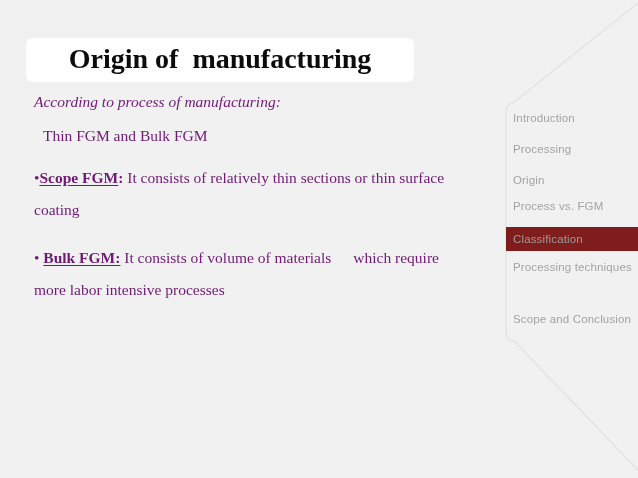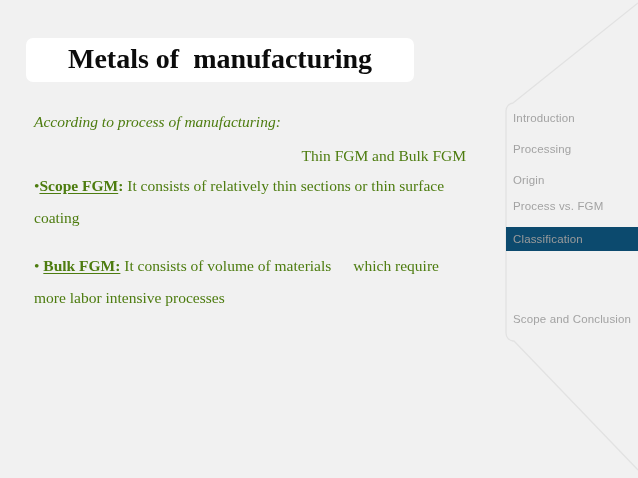--- a/index.html
+++ b/index.html
@@ -53,38 +53,37 @@
     line-height: 30px;
     color: #0c0c0c;
     white-space: pre;
     letter-spacing: 0px;
   }
 
   
   #body-content {
     position: absolute;
     left: 34px;
-    top: 112px;
+    top: 92px;
     width: 432px;
-    color: #4d7c0f;
+    color: #701a75;
     font-size: 15.5px;
     line-height: 19px;
   }
   .para {
     margin: 0 0 18px 0;
     white-space: pre-wrap;
   }
   .para.lead {
     font-style: italic;
     margin-bottom: 15px;
   }
   .para.sub {
     padding-left: 9px;
-    margin-bottom: 5px;
-    text-align: right;
+    margin-bottom: 17px;
   }
   .para.item {
     margin-bottom: 16px;
     line-height: 32px;
   }
   .bullet {
     font-size: 15.5px;
   }
   .term {
     font-weight: bold;
@@ -116,35 +115,35 @@
     align-items: center;
     box-sizing: border-box;
     padding-left: 7px;
     font-family: "Liberation Sans", "DejaVu Sans", sans-serif;
     font-size: 11.5px;
     color: #a3a3a3;
     white-space: nowrap;
     letter-spacing: 0.15px;
   }
   .nav-item.active {
-    background: #0c4a6e;
+    background: #7f1d1d;
     color: #9b9b9b;
   }
 </style>
 </head>
 <body>
 
 <div id="slide">
 
   <svg class="deco-svg" viewBox="0 0 638 478" xmlns="http://www.w3.org/2000/svg">
     <path d="M 638 3 L 513 103 A 8 8 0 0 0 506 111 L 506 333 A 8 8 0 0 0 513 341 L 514 341 L 638 470" fill="none" stroke="#e2e2e2" stroke-width="1.3" stroke-linejoin="round"></path>
   </svg>
 
   <div id="title-box">
-    <span id="title-text">Metals of  manufacturing</span>
+    <span id="title-text">Origin of  manufacturing</span>
   </div>
 
   <div id="body-content">
 
     <p class="para lead">According to process of manufacturing:</p>
 
     <p class="para sub">Thin FGM and Bulk FGM</p>
 
     <p class="para item"><span class="bullet">•</span><span class="term">Scope FGM</span><span class="term-nb">:</span><span> It consists of relatively thin sections or thin surface coating</span></p>
 
@@ -161,18 +160,21 @@
       </div>
     <div class="nav-item" style="top:70px">
         <span>Origin</span>
       </div>
     <div class="nav-item" style="top:96px">
         <span>Process vs. FGM</span>
       </div>
     <div class="nav-item active" style="top:129px">
         <span>Classification</span>
       </div>
+    <div class="nav-item" style="top:157px">
+        <span>Processing techniques</span>
+      </div>
     <div class="nav-item" style="top:209px">
         <span>Scope and Conclusion</span>
       </div>
   </div>
 
 </div>
 
 </body></html>

